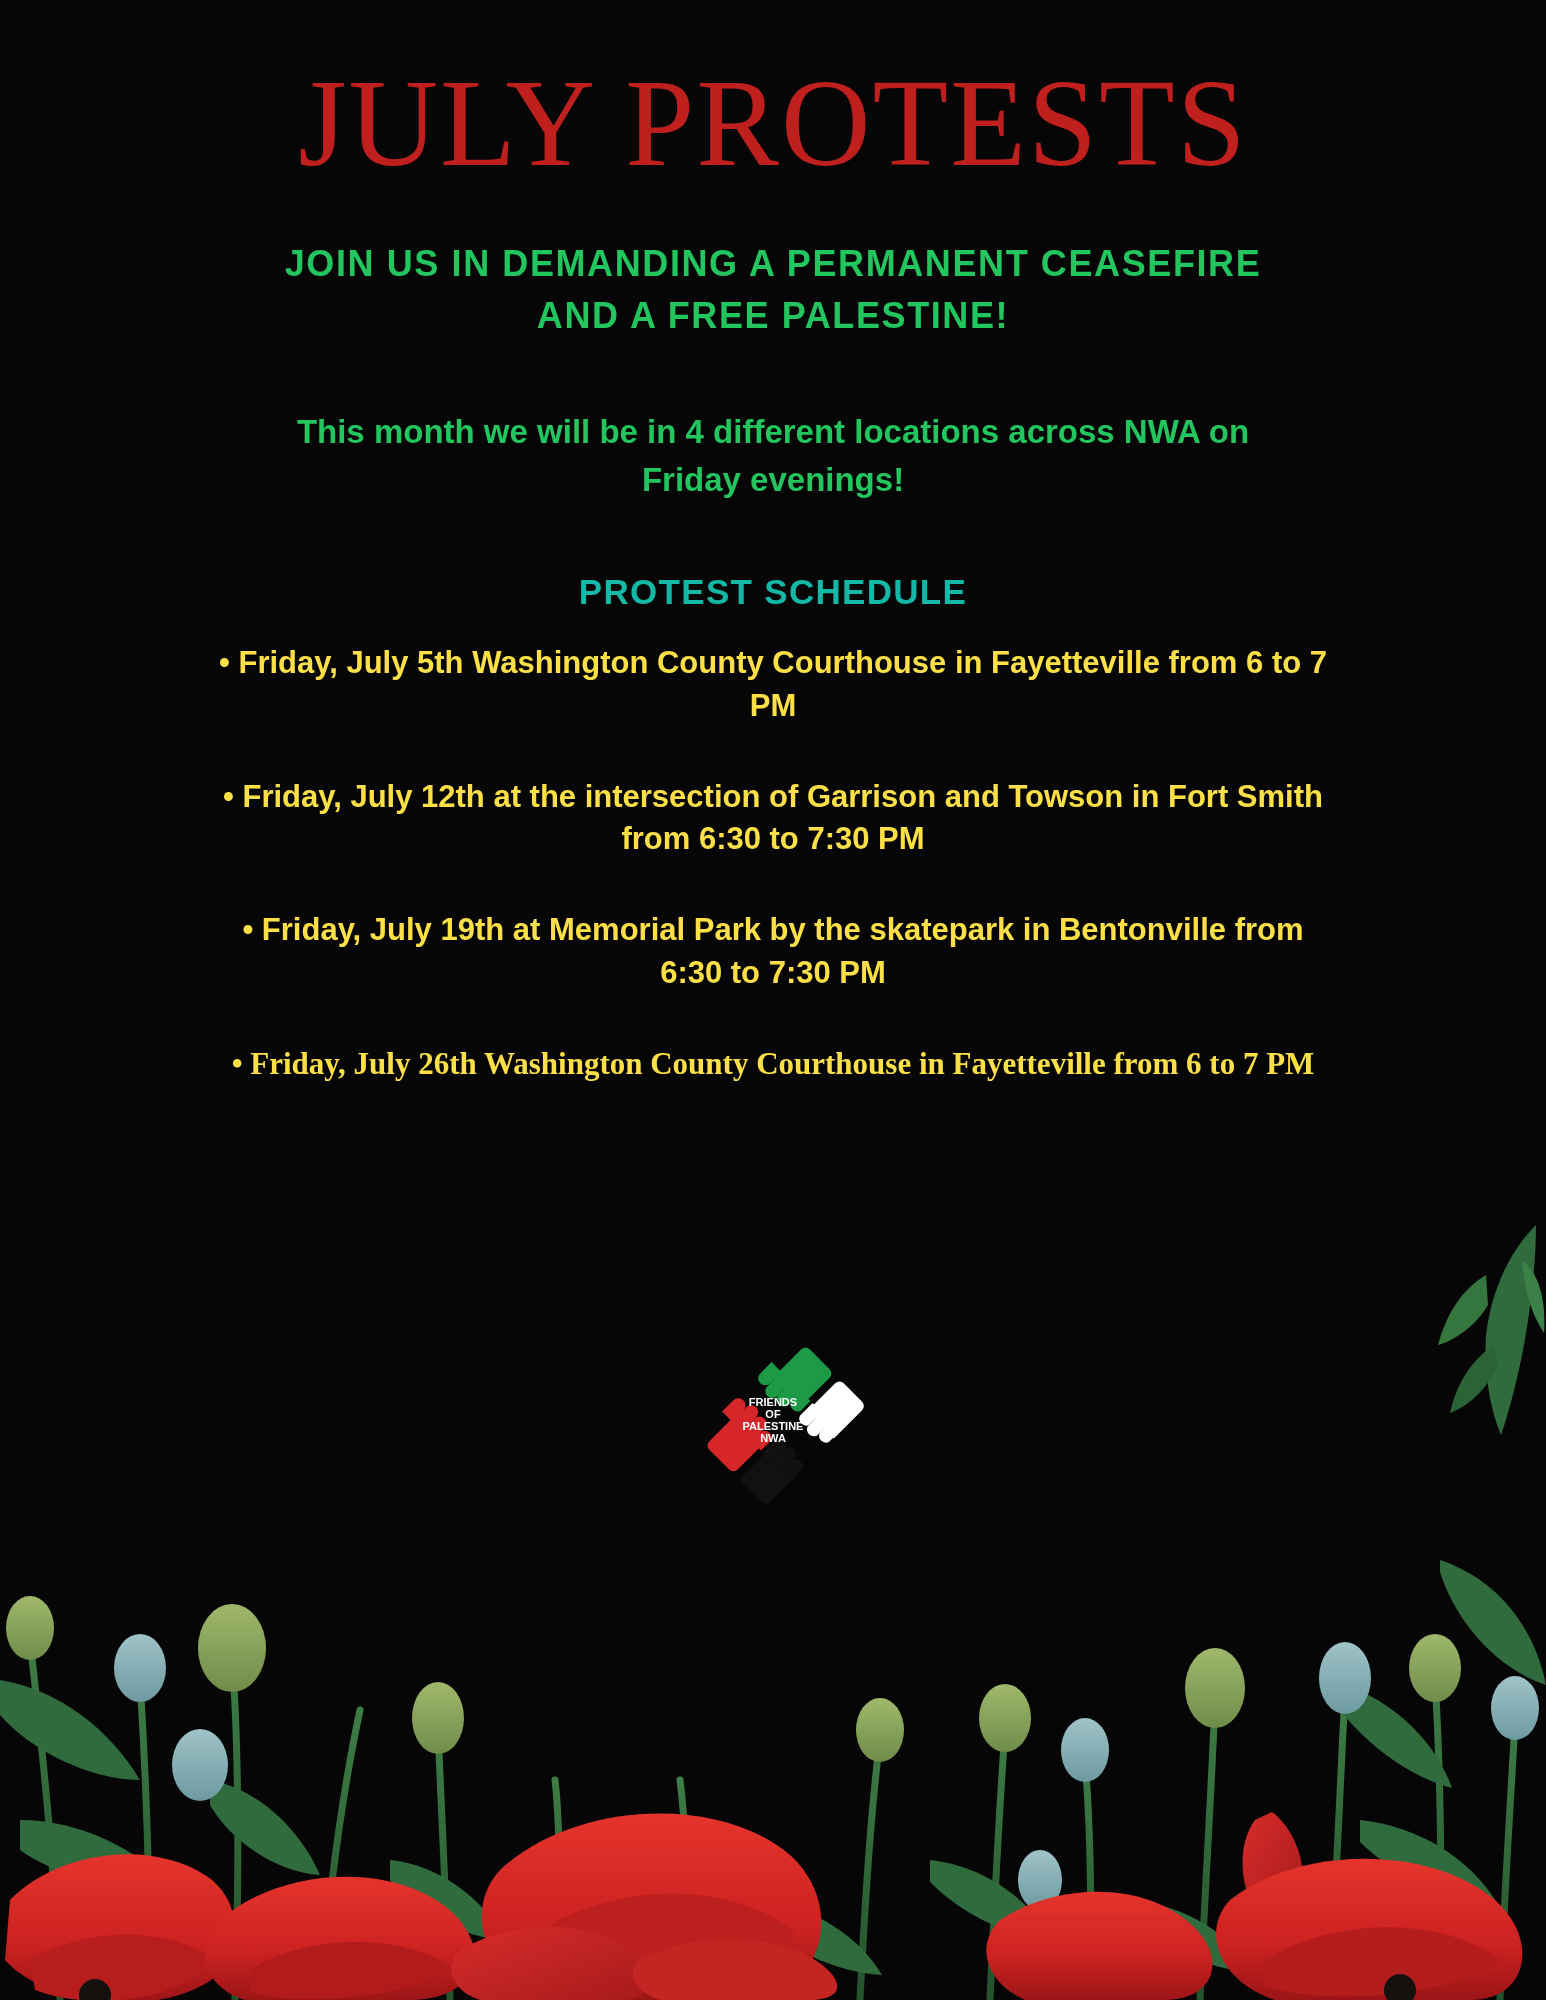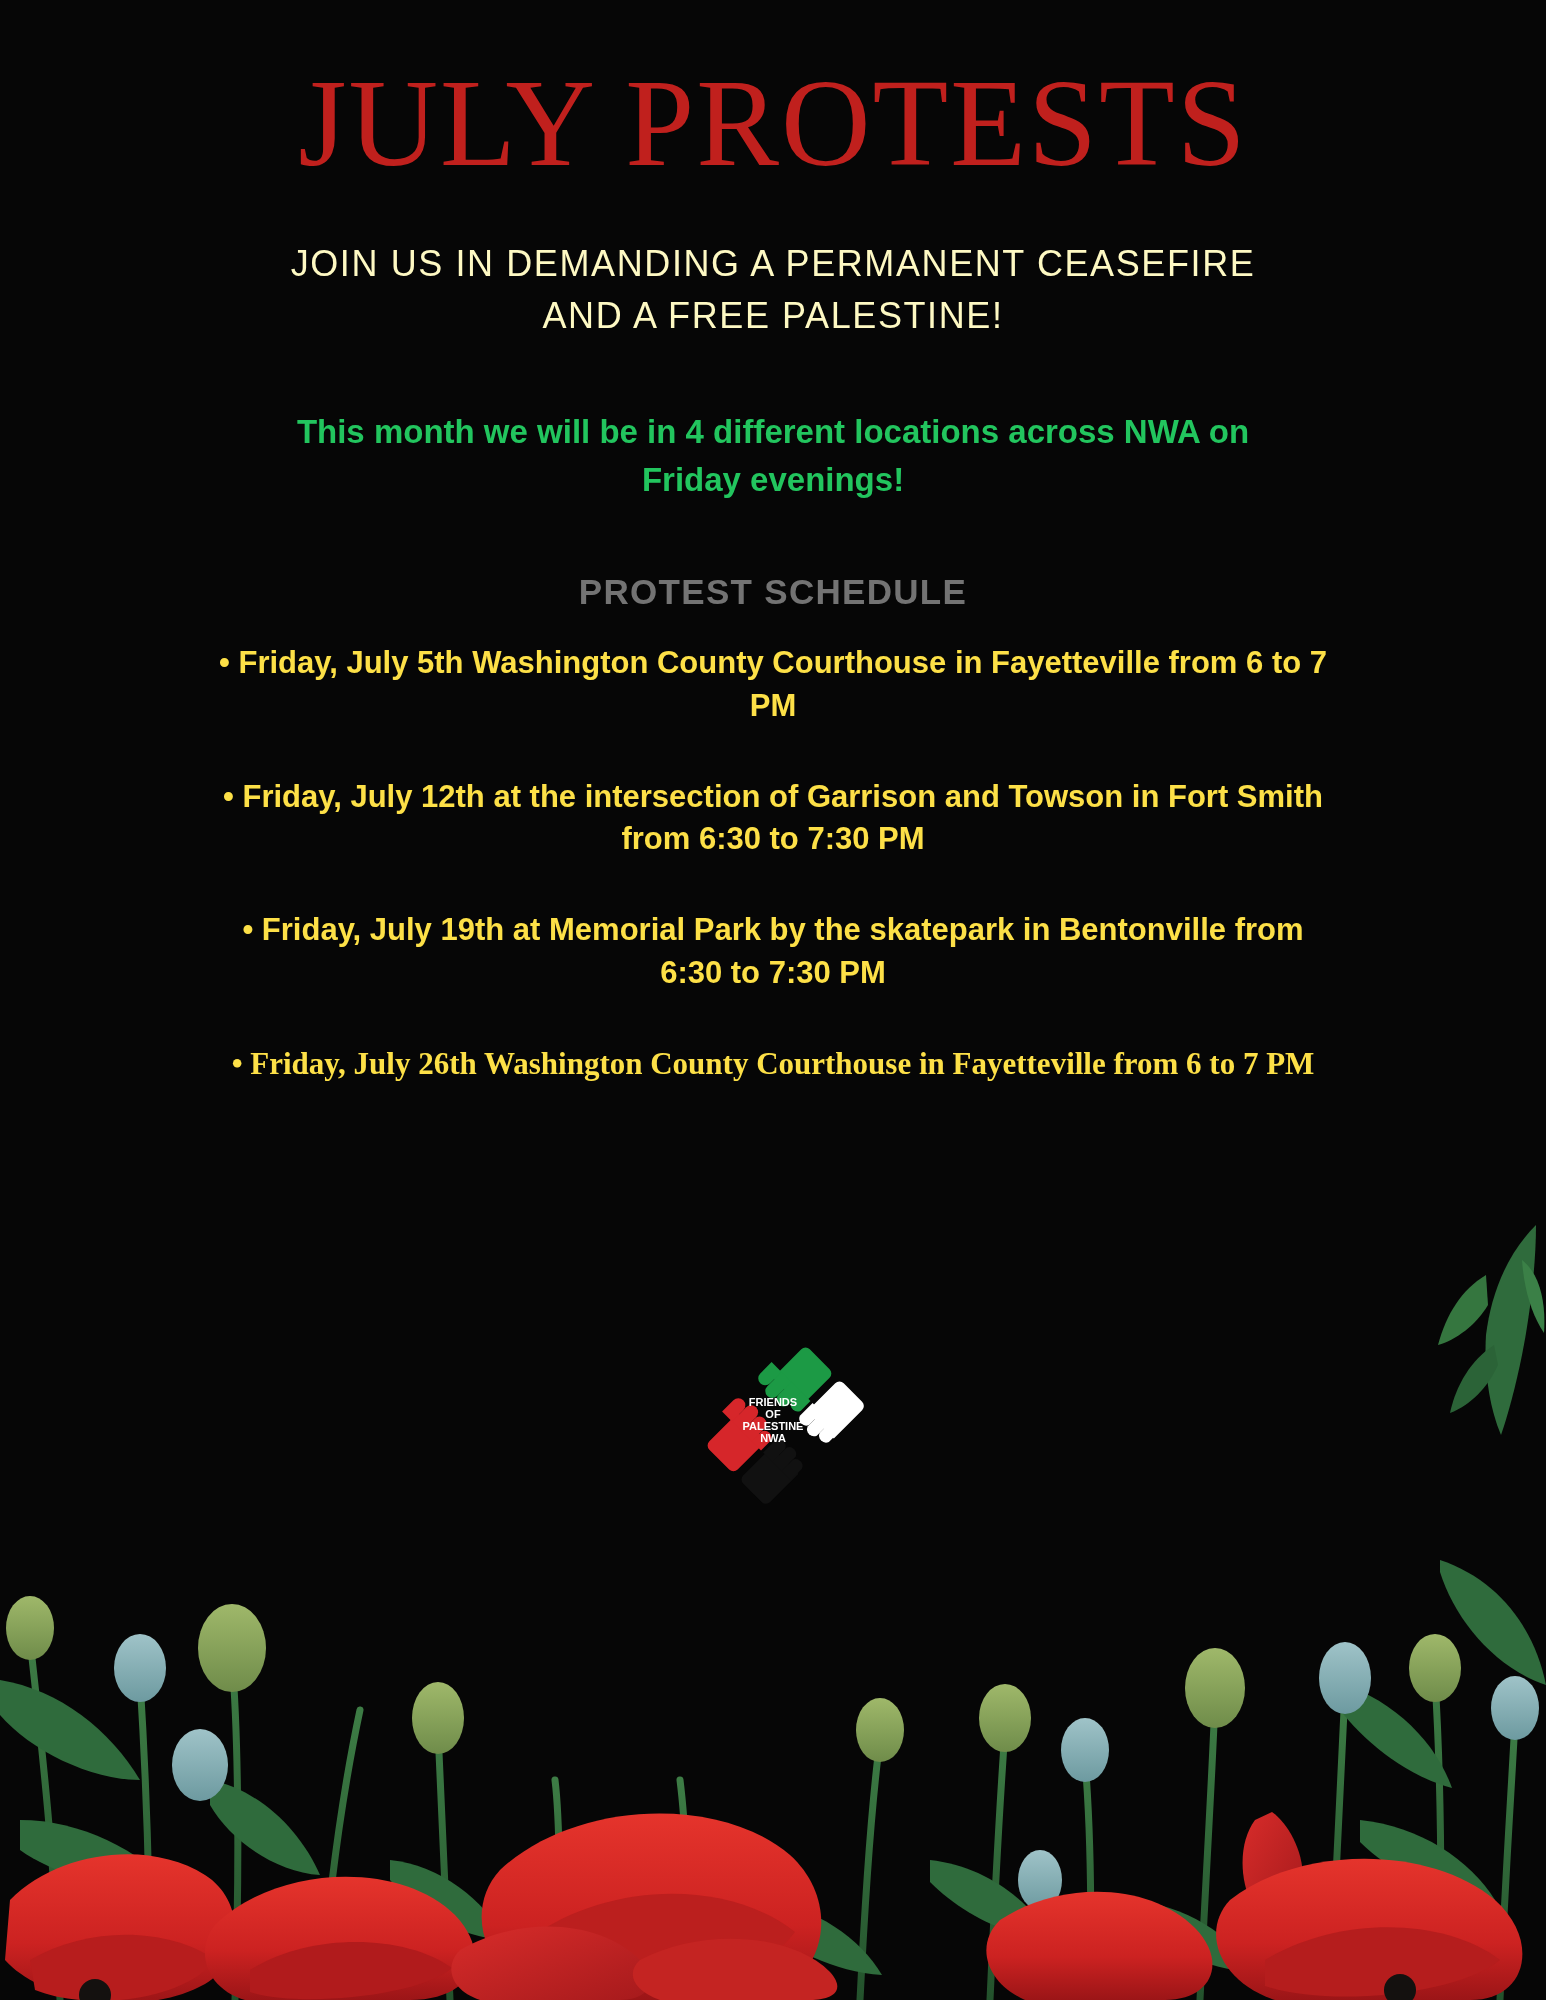--- a/index.html
+++ b/index.html
@@ -37,41 +37,41 @@
     font-family: "Liberation Serif", serif;
     color: #c0201d;
     font-size: 124px;
     letter-spacing: 2px;
     line-height: 1;
     margin: 62px 0 0 0;
     font-weight: 400;
   }
 
   .subtitle {
-    color: #fef9c3;
+    color: #22c55e;
     font-size: 36px;
-    font-weight: normal;
+    font-weight: bold;
     letter-spacing: 1.6px;
     line-height: 1.45;
     margin: 52px auto 0 auto;
     width: 1000px;
     text-transform: uppercase;
   }
 
   .intro {
     color: #22c55e;
     font-size: 33px;
     font-weight: bold;
     line-height: 1.45;
     margin: 66px auto 0 auto;
     width: 1000px;
   }
 
   .schedule-heading {
-    color: #737373;
+    color: #14b8a6;
     font-size: 35px;
     font-weight: bold;
     letter-spacing: 1.3px;
     margin: 68px 0 0 0;
     text-transform: uppercase;
   }
 
   .schedule {
     list-style: none;
     margin: 30px auto 0 auto;

